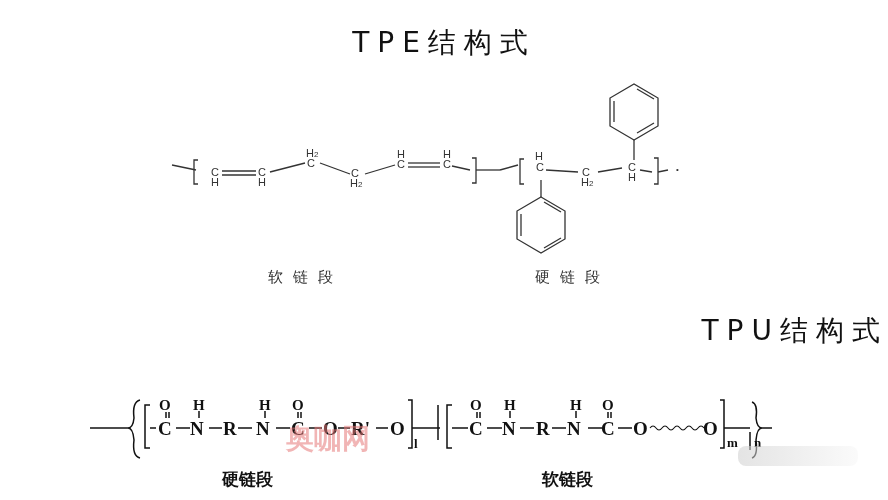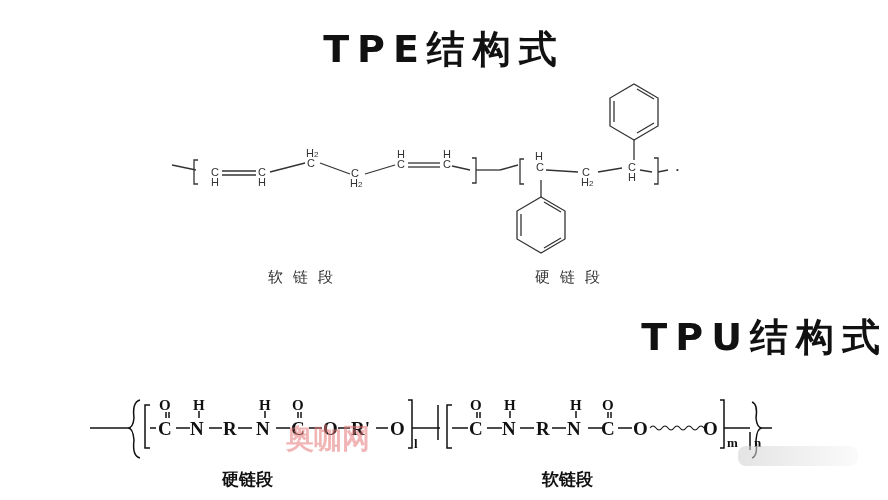--- a/index.html
+++ b/index.html
@@ -1,17 +1,17 @@
 <!DOCTYPE html>
 <html><head>
   <meta charset="utf-8">
   <style>
     html, body { margin: 0; padding: 0; background: #ffffff; }
     body { width: 888px; height: 500px; position: relative; overflow: hidden; font-family: "DejaVu Sans", sans-serif; }
-    .title { position: absolute; left: 0; width: 888px; text-align: center; font-family: "DejaVu Sans", sans-serif; font-size: 38px; color: #111; letter-spacing: 8px; font-weight: bold; }
+    .title { position: absolute; left: 0; width: 888px; text-align: center; font-family: "DejaVu Sans", sans-serif; font-size: 28px; color: #111; letter-spacing: 8px; }
     .label { position: absolute; font-family: "DejaVu Serif", serif; font-size: 15px; color: #333; letter-spacing: 10px; }
     .label-bold { position: absolute; font-family: "DejaVu Serif", serif; font-weight: bold; font-size: 17px; color: #111; }
     svg { position: absolute; left: 0; top: 0; }
     .watermark { position: absolute; font-family: "DejaVu Sans", sans-serif; font-size: 28px; font-weight: bold; color: rgba(230,120,120,0.55); }
     .smear { position: absolute; background: linear-gradient(90deg, rgba(210,210,210,0.6), rgba(240,240,240,0.3)); border-radius: 8px; }
   </style>
 </head>
 <body>
 
 <div class="title" style="top:24px;">TPE结构式</div>

